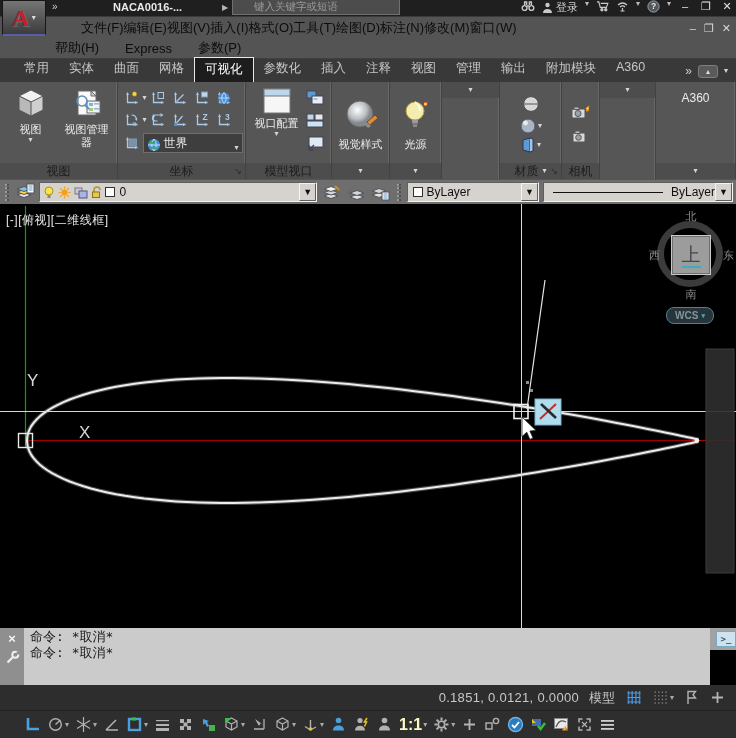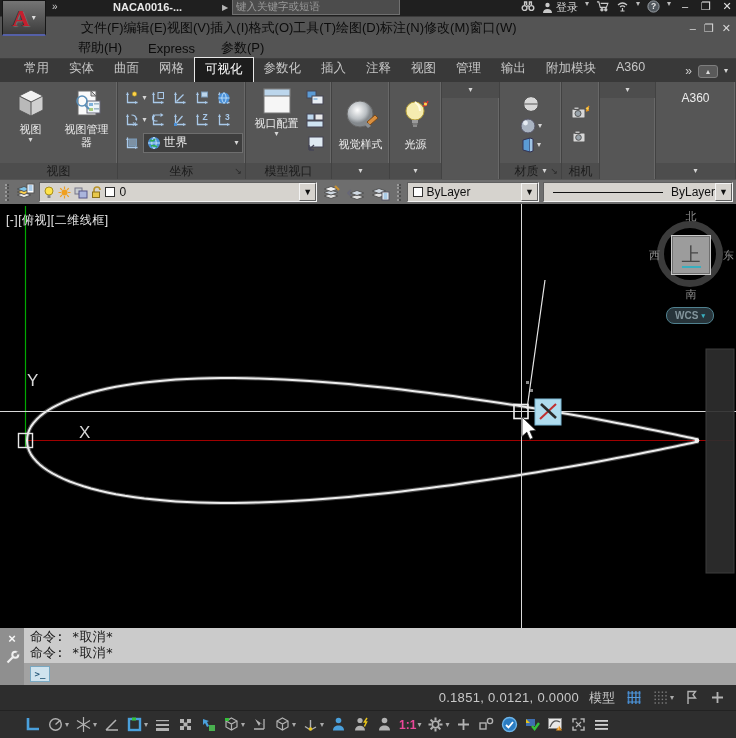--- a/index.html
+++ b/index.html
@@ -11,30 +11,30 @@
 .titlebar{position:relative;height:16px;background:#1f1f1f;color:#ddd}
 .logo{position:absolute;left:2px;top:0;width:44px;height:36px;z-index:20;
   background:linear-gradient(#757575,#3c3c3c);border:1px solid #161616;border-bottom:2px solid #5560a8;
   display:flex;align-items:center;justify-content:center;gap:2px}
 .logo .a{font:bold 24px "Liberation Serif",serif;color:#c51f2e;text-shadow:1px 1px 1px #fff3,-1px 0 #00000055;line-height:1}
 .logo .cr{color:#ddd;font-size:8px}
 .qat{position:absolute;left:52px;top:1px;font-size:10px;color:#cfcfcf;letter-spacing:-1px}
 .doct{position:absolute;left:113px;top:1px;font:bold 11px "Liberation Sans",sans-serif;color:#e9e9e9}
 .fly{position:absolute;left:222px;top:3px;font-size:8px;color:#b5b5b5}
 .searchbox{position:absolute;left:232px;top:0;width:168px;height:15px;background:#4c4c4c;
-  border:1px solid #707070;border-top:none;color:#9a9a9a;font-size:10.5px;display:flex;align-items:flex-start;padding:0 3px}
+  border:1px solid #707070;border-top:none;color:#9a9a9a;font-size:10.5px;display:flex;align-items:flex-start;padding:0 21px}
 .tbicons{position:absolute;right:2px;top:0;height:16px;display:flex;align-items:flex-start;gap:7px}
 .tbicons .ic{display:flex;align-items:center;gap:3px;color:#cfcfcf;font-size:11px}
 .tbicons .cr{color:#bbb;font-size:8px}
 .winb{color:#e3e3e3;font-size:11px;width:14px;text-align:center}
 
 
 .menurow{height:22px;background:#545454;border-top:1px solid #3a3a3a;display:flex;align-items:center;
   gap:24px;padding-left:55px;position:relative}
-.menurow2{height:21px;background:#545454;display:flex;align-items:center;gap:26px;padding-left:78px;
+.menurow2{height:21px;background:#545454;display:flex;align-items:center;gap:26px;padding-left:55px;
   border-bottom:1px solid #3f3f3f}
 .mitem{font-size:13px;color:#0c0c0c;white-space:nowrap}
 .docwin{position:absolute;right:5px;top:0;height:22px;display:flex;align-items:center;gap:8px}
 .docwin span{color:#d9d9d9;font-size:11px}
 
 
 .tabbar{height:23px;background:#393939;display:flex;align-items:flex-end;padding-left:14px;position:relative}
 .rtab{font-size:12.5px;color:#c6c6c6;padding:3px 10px 4px;white-space:nowrap}
 .rtab.active{color:#ffffff;background:#1d1d1d;border:1px solid #e8e8e8;border-bottom:none}
 .tabright{position:absolute;right:8px;bottom:4px;display:flex;align-items:center;gap:6px;color:#cfcfcf}
@@ -46,21 +46,21 @@
 .pc{flex:1;display:flex;align-items:flex-start;justify-content:center;padding-top:3px;gap:2px;position:relative}
 .pcap{height:16px;background:#4d4d4d;color:#1c1c1c;font-size:12px;display:flex;align-items:center;
   justify-content:center;gap:4px;position:relative}
 .pcap .launch{position:absolute;right:3px;color:#2a2a2a;font-size:9px}
 .bigbtn{display:flex;flex-direction:column;align-items:center;width:54px;padding-top:2px}
 .blabel{color:#ececec;font-size:11px;line-height:13px;text-align:center;margin-top:2px}
 .cr{color:#d6d6d6;font-size:8px;line-height:8px}
 .smallbtn{width:22px;height:21px;display:flex;align-items:center;justify-content:center}
 .coordcol{display:flex;flex-direction:column;gap:1px;padding-top:2px}
 .coordrow{display:flex;align-items:center}
-.worlddd{width:100px;height:20px;background:#3e3e3e;border:1px solid #6e6e6e;display:flex;align-items:center;
+.worlddd{width:100px;height:20px;background:#3e3e3e;border:1px solid #6e6e6e;display:flex;align-items:flex-end;
   gap:3px;padding:0 3px;color:#e6e6e6;font-size:12px}
 .worlddd .cr{margin-left:auto}
 .mvright{display:flex;flex-direction:column;gap:2px;padding-top:2px}
 
 
 .ltb{height:25px;background:#6e6e6e;border-top:1px solid #555;display:flex;align-items:center;gap:4px;padding:0 3px}
 .grip{width:4px;height:17px;border-left:2px dotted #9a9a9a;border-right:2px dotted #4f4f4f;margin:0 2px}
 .tbbtn{width:22px;height:21px;display:flex;align-items:center;justify-content:center}
 .dd{height:20px;background:#d6d3ce;border:1px solid;border-color:#5f5f5f #f4f4f4 #f4f4f4 #5f5f5f;
   display:flex;align-items:center;font-size:12px;color:#111;padding-left:3px}
@@ -86,34 +86,34 @@
 .vc-face span{color:#474747;font-size:19px;border-bottom:2px solid #39aebe;line-height:23px}
 .wcs{position:absolute;left:666px;top:103px;width:48px;height:17px;border:1px solid #50818f;border-radius:8px;
   background:#27343a;display:flex;align-items:center;justify-content:center;gap:3px;
   color:#83959c;font:bold 10px "Liberation Sans",sans-serif}
 .wcs .cr{color:#39aebe;font-size:7px}
 
 
 .cmd{height:57px;display:flex}
 .cmdstrip{width:24px;background:#8f8f8f;display:flex;flex-direction:column;align-items:center;padding-top:4px;gap:5px}
 .cmdstrip .x{color:#f5f5f5;font-size:13px;font-weight:bold;line-height:13px}
-.cmdmain{flex:1;display:flex;flex-direction:column}
+.cmdmain{flex:1;display:flex;flex-direction:row}
 .cmdhist{flex:1;background:#cbcbcb;color:#1a1a1a;font:13px "DejaVu Sans Mono",monospace;padding:1px 6px;line-height:16px}
 .cmdinput{height:22px;background:#a2a2a2;display:flex;align-items:center;padding-left:6px}
 .promptbtn{width:20px;height:16px;background:#cfe3ee;border:1px solid #79a8c2;color:#27597a;
   font:bold 9px "DejaVu Sans Mono",monospace;display:flex;align-items:center;justify-content:center}
 
 
 .sb1{height:25px;background:#2d2d2d;display:flex;align-items:center;justify-content:flex-end;gap:10px;padding-right:10px}
 .coords{color:#c8c8c8;font-size:13px;letter-spacing:.3px}
 .modeltxt{color:#c8c8c8;font-size:13px}
 .sb2{height:28px;background:#2e2e2e;border-top:1px solid #222;display:flex;align-items:center;gap:6px;padding-left:24px}
 .sicon{display:flex;align-items:center;gap:1px}
 .cr2{color:#aaa;font-size:8px}
-.s11{color:#ec4899;font-size:12px;font-weight:bold}
+.s11{color:#fef9c3;font-size:16px;font-weight:bold}
 </style>
 </head>
 <body>
 
 <div id="app">
 
   <div class="titlebar">
     <div class="logo">
       <span class="a">A</span>
       <span class="cr">▾</span>

